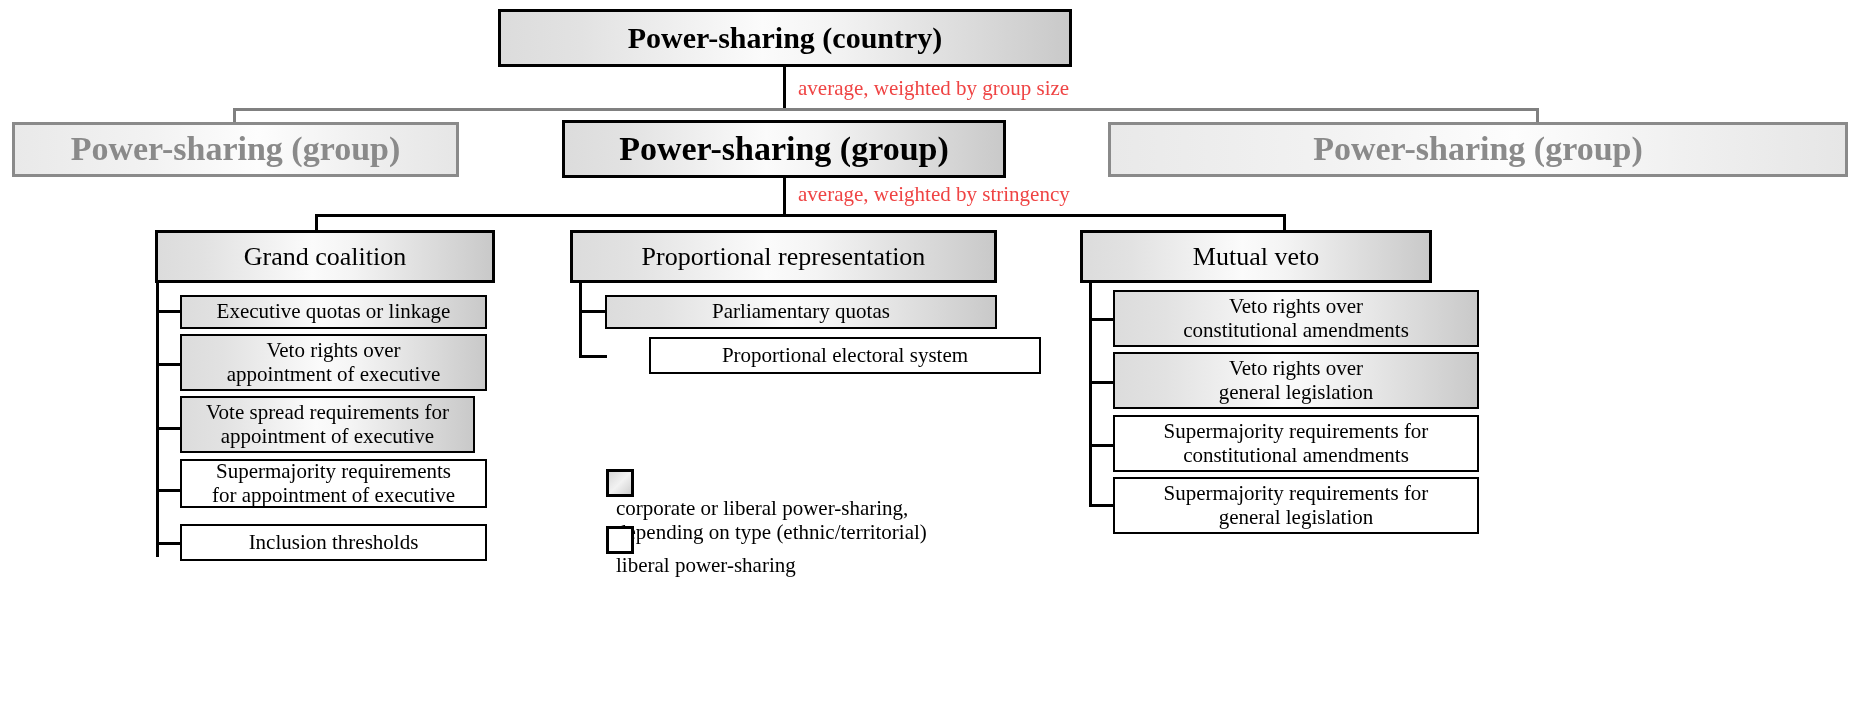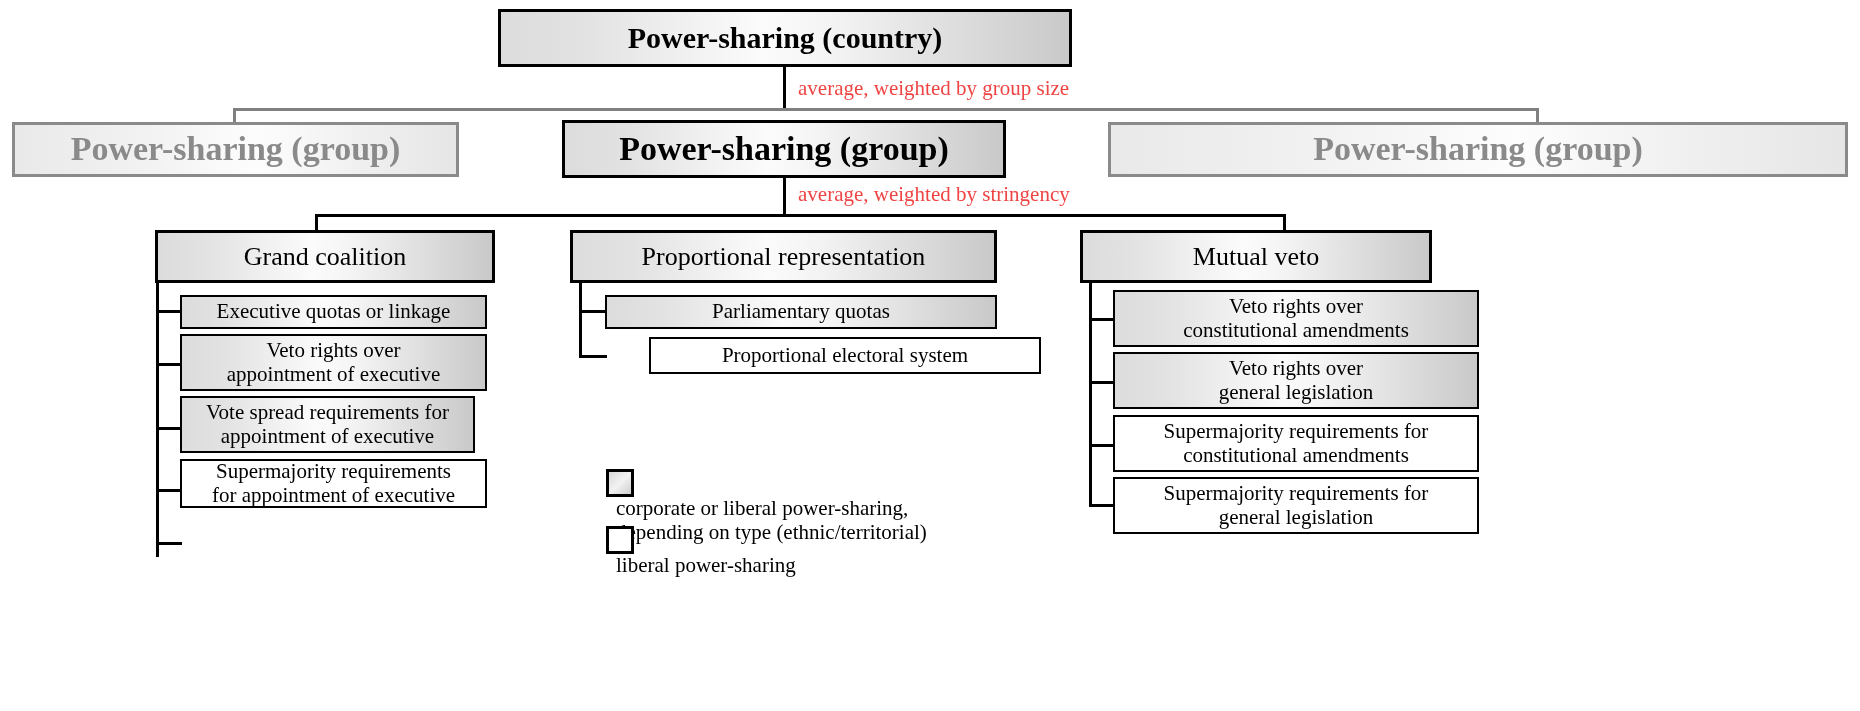--- a/index.html
+++ b/index.html
@@ -137,20 +137,21 @@
   <div class="ln" style="left:156px; top:489px; width:26px; height:3px;"></div>
   <div class="ln" style="left:156px; top:542px; width:26px; height:3px;"></div>
 
   <div class="box leaf grad" style="left:180px; top:295px; width:307px; height:34px;">Executive quotas or linkage</div>
   <div class="box leaf grad" style="left:180px; top:334px; width:307px; height:57px;">Veto rights over
 appointment of executive</div>
   <div class="box leaf grad" style="left:180px; top:396px; width:295px; height:57px;">Vote spread requirements for
 appointment of executive</div>
   <div class="box leaf plain" style="left:180px; top:459px; width:307px; height:49px;">Supermajority requirements
 for appointment of executive</div>
+  <div class="box leaf plain" style="left:180px; top:524px; width:307px; height:37px;">Inclusion thresholds</div>
 
   <div class="box lvl3 grad" style="left:570px; top:230px; width:427px; height:53px;">Proportional representation</div>
 
   <div class="ln" style="left:579px; top:283px; width:3px; height:75px;"></div>
   <div class="ln" style="left:579px; top:310px; width:28px; height:3px;"></div>
   <div class="ln" style="left:579px; top:355px; width:28px; height:3px;"></div>
 
   <div class="box leaf grad" style="left:605px; top:295px; width:392px; height:34px;">Parliamentary quotas</div>
   <div class="box leaf plain" style="left:605px; top:337px; width:392px; height:37px;margin-left:44px;">Proportional electoral system</div>
 

